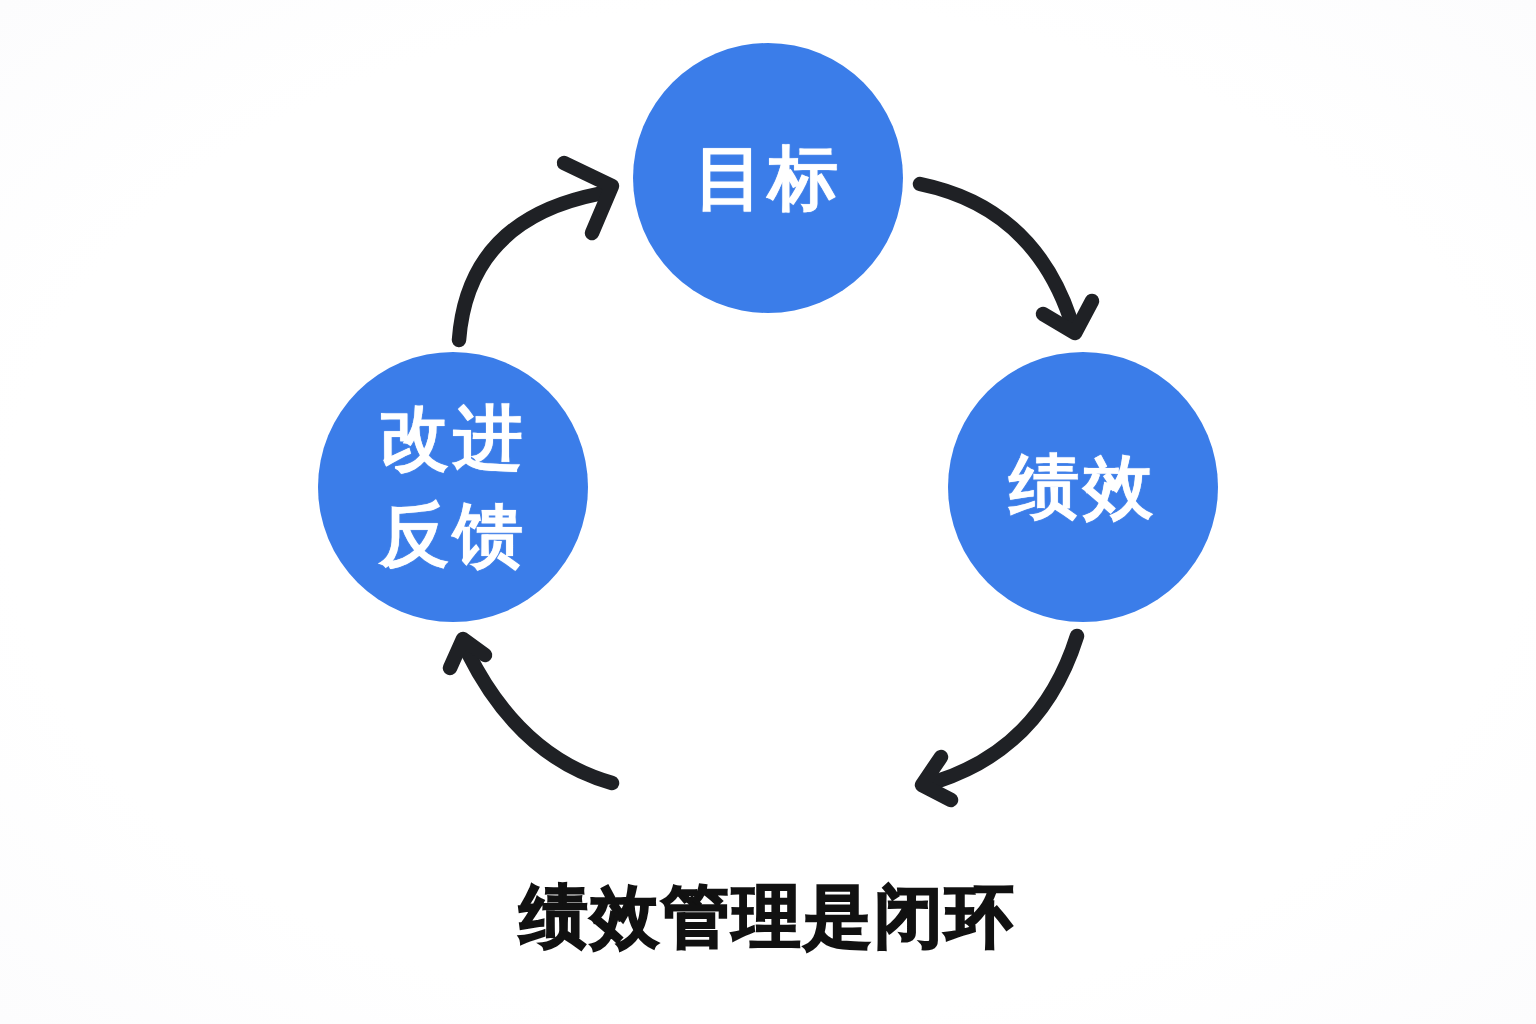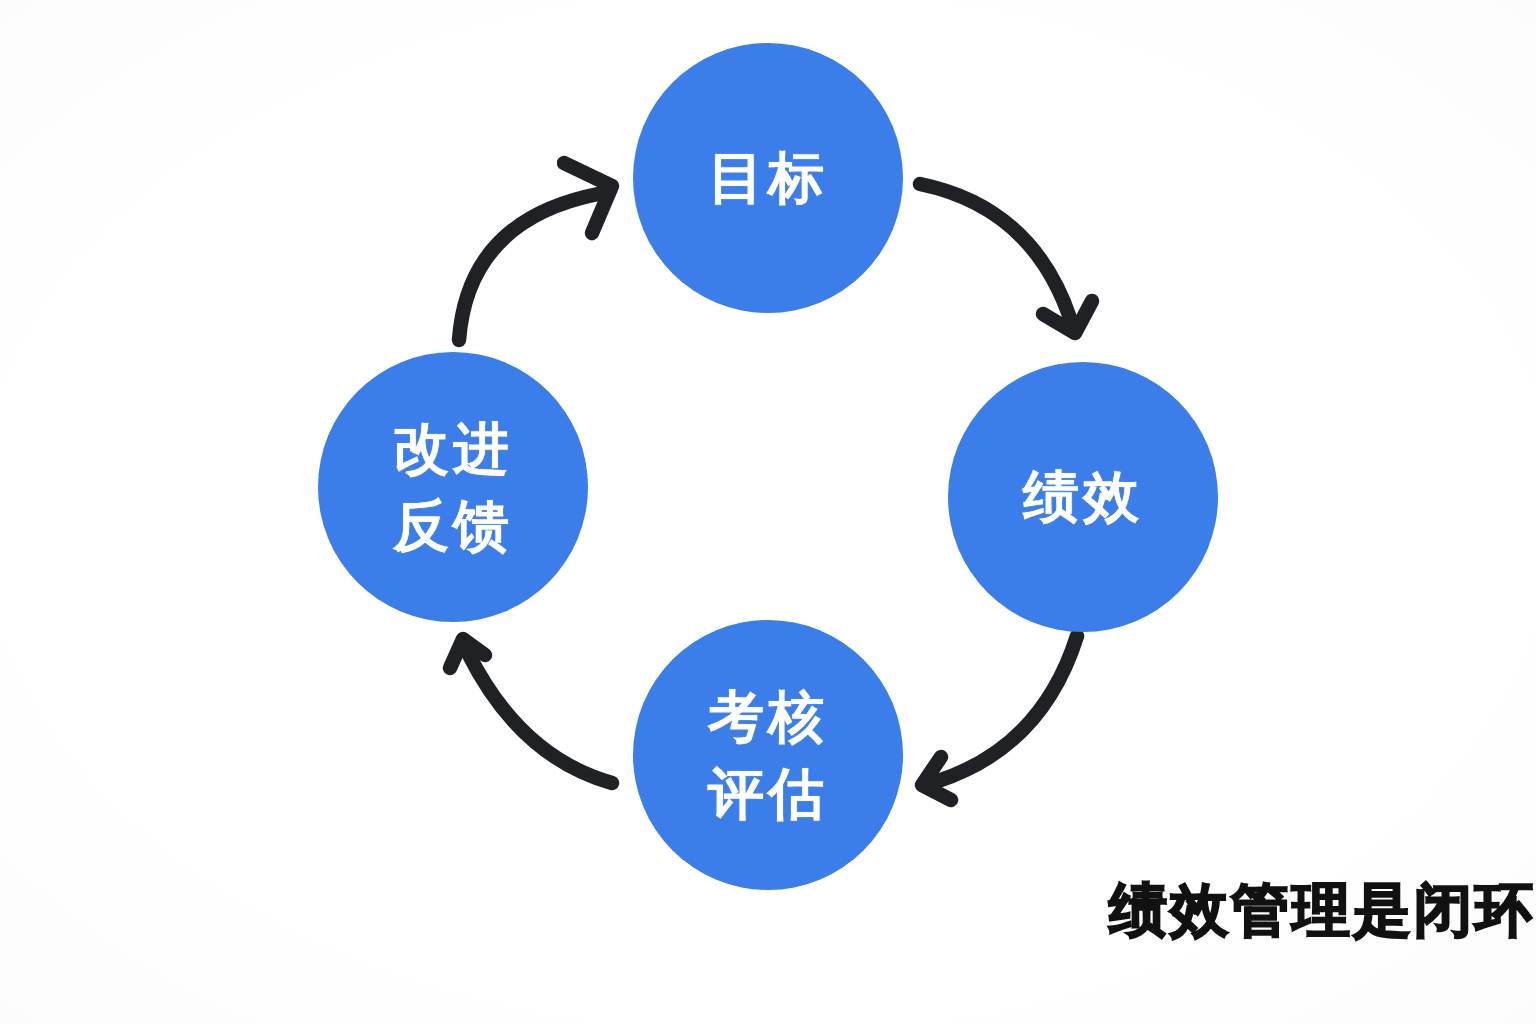--- a/index.html
+++ b/index.html
@@ -23,28 +23,28 @@
     background: #3b7de9;
     display: flex;
     flex-direction: column;
     align-items: center;
     justify-content: center;
     text-align: center;
     z-index: 2;
   }
   .node-line {
     color: #ffffff;
-    font-size: 56px;
+    font-size: 70px;
     font-weight: bold;
     line-height: 1.38;
     letter-spacing: 4px;
     text-shadow: 0 0 1px #ffffff;
   }
   .node-top    { left: 633px; top: 43px;  }
-  .node-right  { left: 948px; top: 362px; text-align: right; }
+  .node-right  { left: 948px; top: 352px; text-align: right; }
   .node-bottom { left: 633px; top: 620px; }
   .node-left   { left: 318px; top: 352px; }
   .arrows-layer {
     position: absolute;
     left: 0; top: 0;
     width: 1536px;
     height: 1024px;
     z-index: 1;
   }
   .arrows-layer path {
@@ -52,22 +52,22 @@
     stroke: #1f2125;
     stroke-width: 14.5;
     stroke-linecap: round;
     stroke-linejoin: round;
   }
   .diagram-title {
     position: absolute;
     left: 0;
     top: 872px;
     width: 100%;
-    text-align: right;
-    font-size: 58px;
+    text-align: center;
+    font-size: 68px;
     font-weight: bold;
     color: #111111;
     letter-spacing: 3px;
     -webkit-text-stroke: 2px #111111;
     z-index: 3;
   }
 </style>
 </head>
 <body>
 
@@ -97,24 +97,20 @@
   </svg>
 
   <div class="node node-top">
     <div class="node-line">目标</div>
   </div>
 
   <div class="node node-right">
     <div class="node-line">绩效</div>
   </div>
 
-  <div class="node node-bottom">
-    <div class="node-line">考核</div>
-    <div class="node-line">评估</div>
-  </div>
 
   <div class="node node-left">
     <div class="node-line">改进</div>
     <div class="node-line">反馈</div>
   </div>
 
   <div class="diagram-title">绩效管理是闭环</div>
 
 </div>
 

